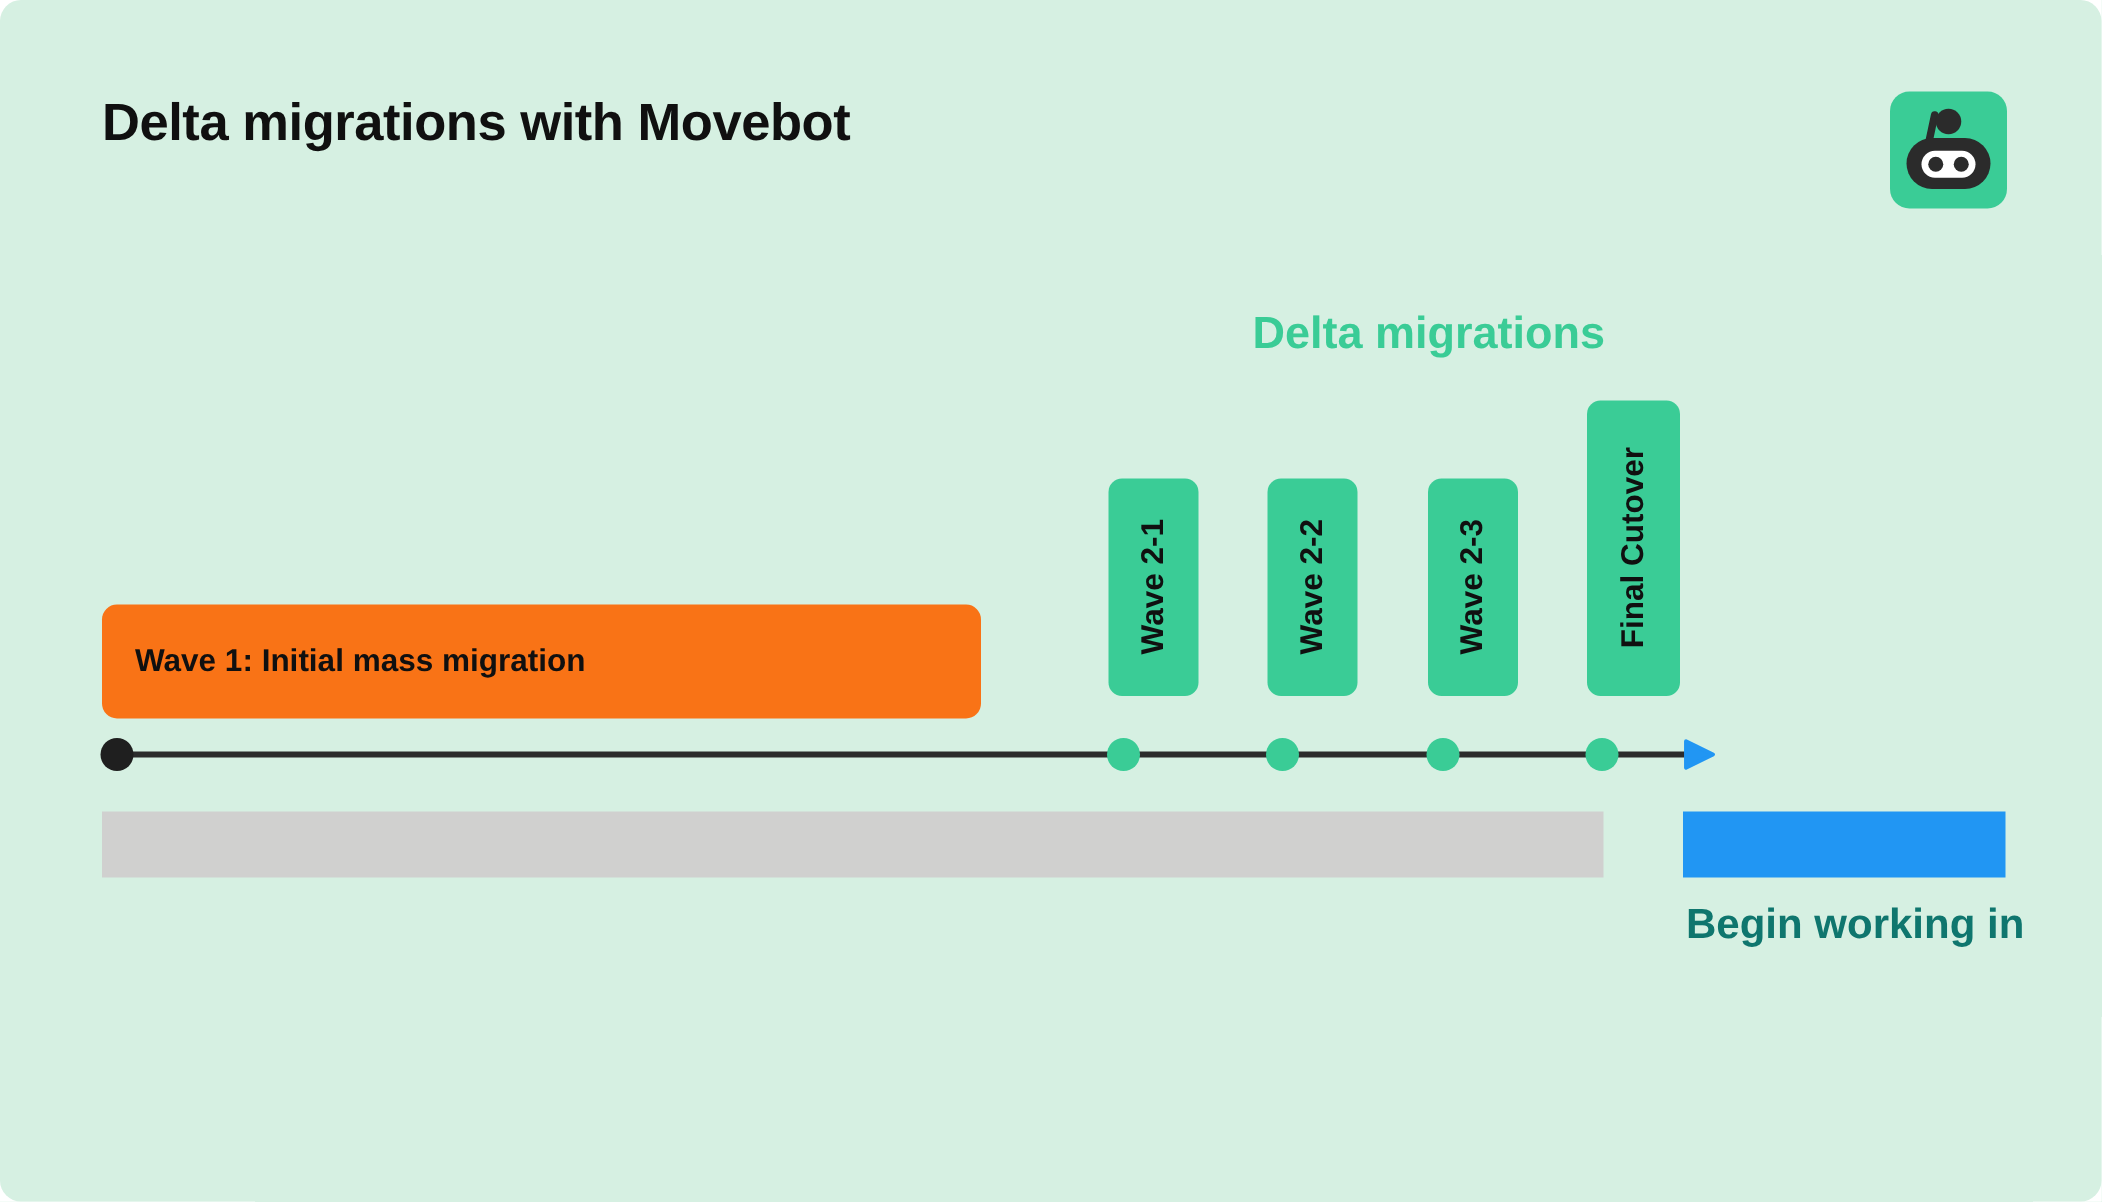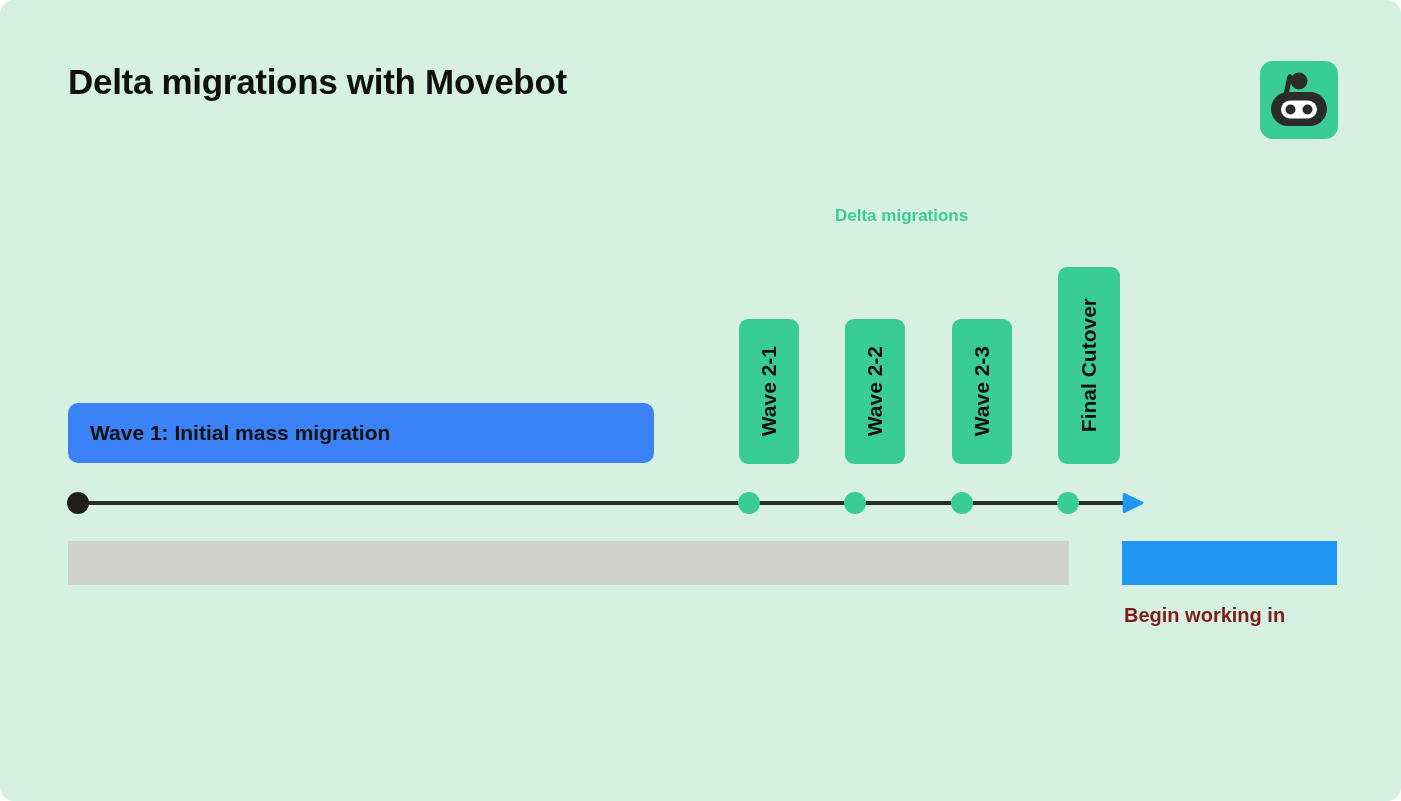--- a/index.html
+++ b/index.html
@@ -46,21 +46,21 @@
     background: #3acc96;
     border-radius: 13px;
   }
   #brand-logo svg { display: block; }
 
   
   #delta-caption {
     position: absolute;
     left: 835px;
     top: 206px;
-    font-size: 17px;
+    font-size: 30px;
     font-weight: bold;
     color: #3acc96;
     white-space: nowrap;
   }
 
   
   .wave-box {
     position: absolute;
     background: #3acc96;
     border-radius: 9px;
@@ -77,22 +77,22 @@
     white-space: nowrap;
     letter-spacing: 0px;
   }
 
   
   #wave1-card {
     position: absolute;
     left: 68px;
     top: 403px;
     width: 586px;
-    height: 60px;
-    background: #3b82f6;
+    height: 76px;
+    background: #f97316;
     border-radius: 10px;
     display: flex;
     align-items: center;
   }
   #wave1-card-label {
     margin-left: 22px;
     font-size: 21px;
     font-weight: bold;
     color: #101010;
     white-space: nowrap;
@@ -158,23 +158,23 @@
     font-size: 20px;
     font-weight: bold;
     color: #101010;
     white-space: nowrap;
   }
   #new-platform-caption {
     position: absolute;
     left: 1124px;
     top: 601px;
     width: 240px;
-    font-size: 20px;
-    font-weight: bold;
-    color: #7f1d1d;
+    font-size: 28px;
+    font-weight: bold;
+    color: #0f766e;
     line-height: 29px;
   }
 </style>
 </head>
 <body>
 
 <div id="canvas">
 
   <div id="page-title">Delta migrations with Movebot</div>
 

